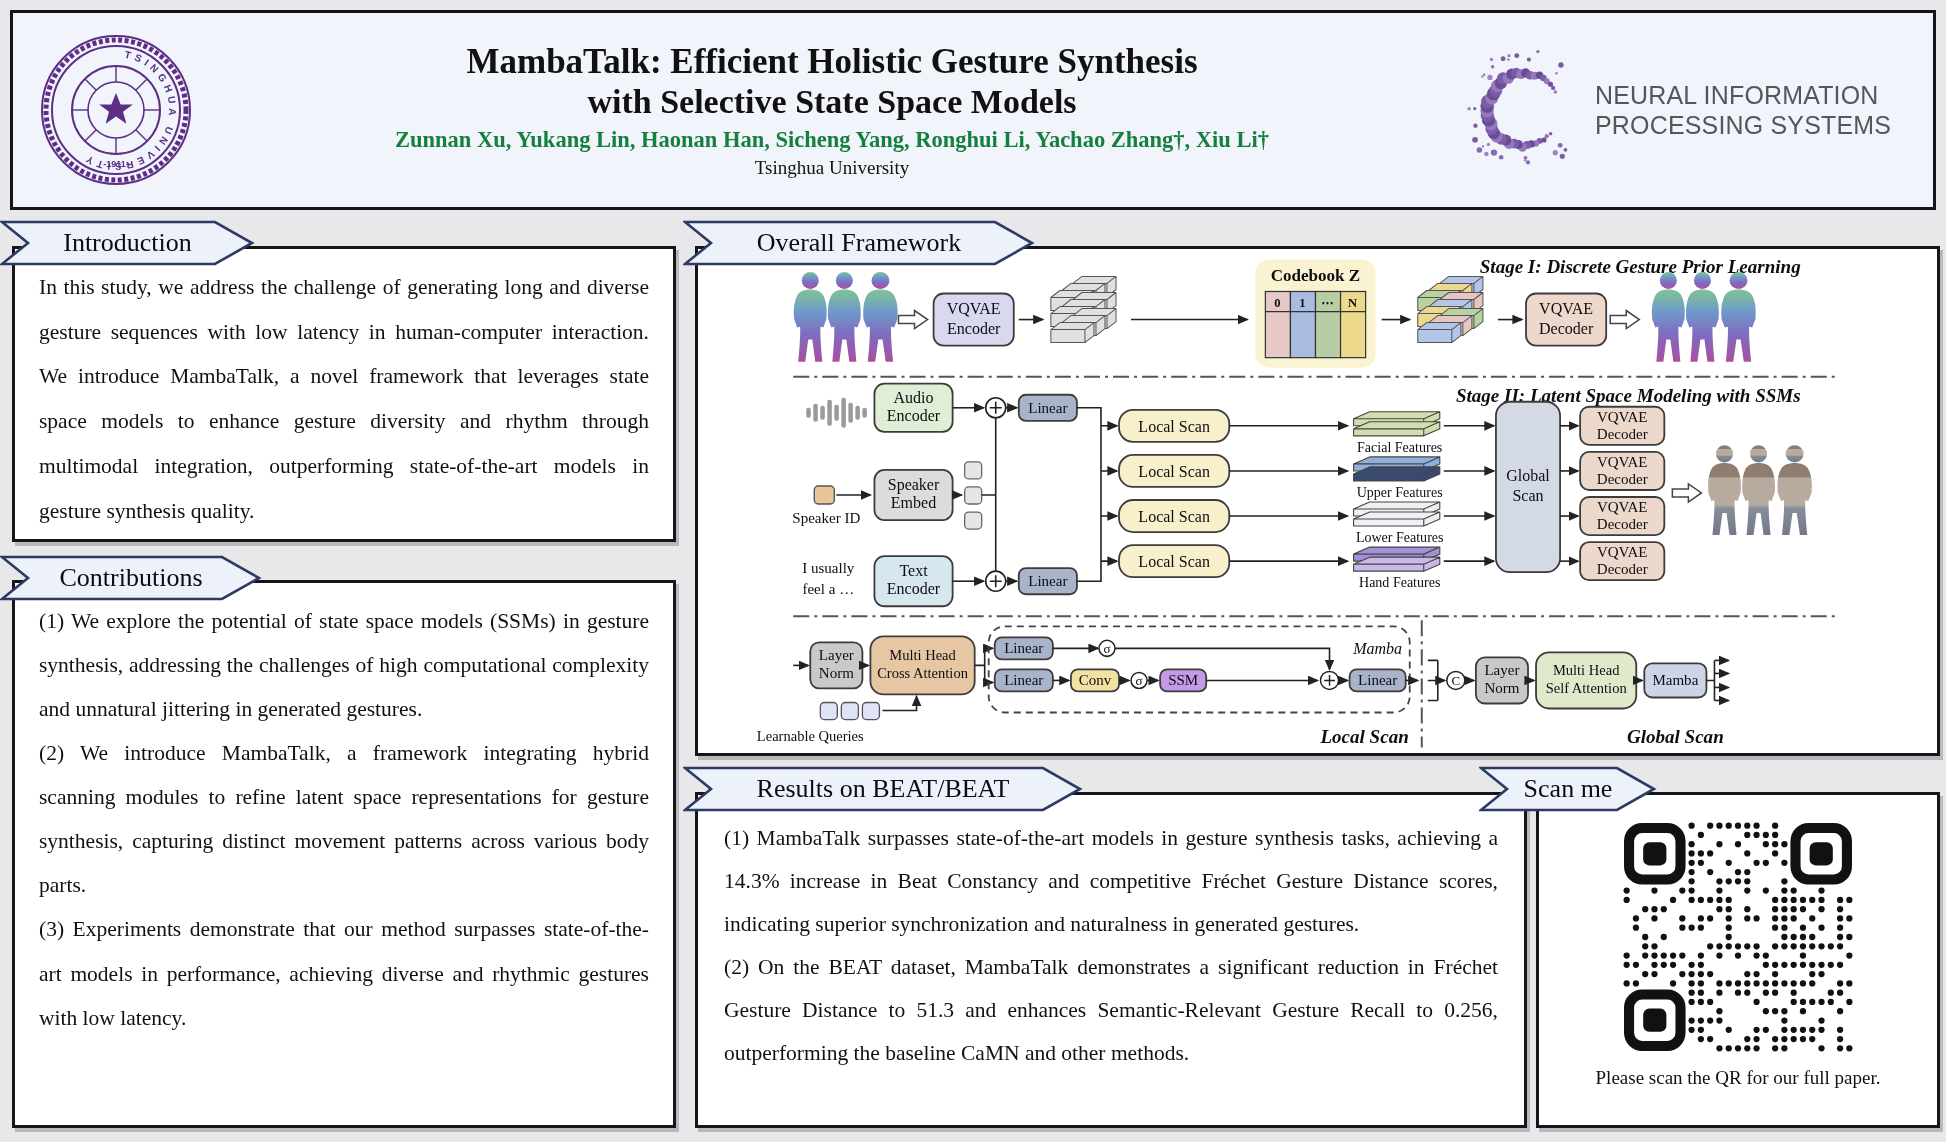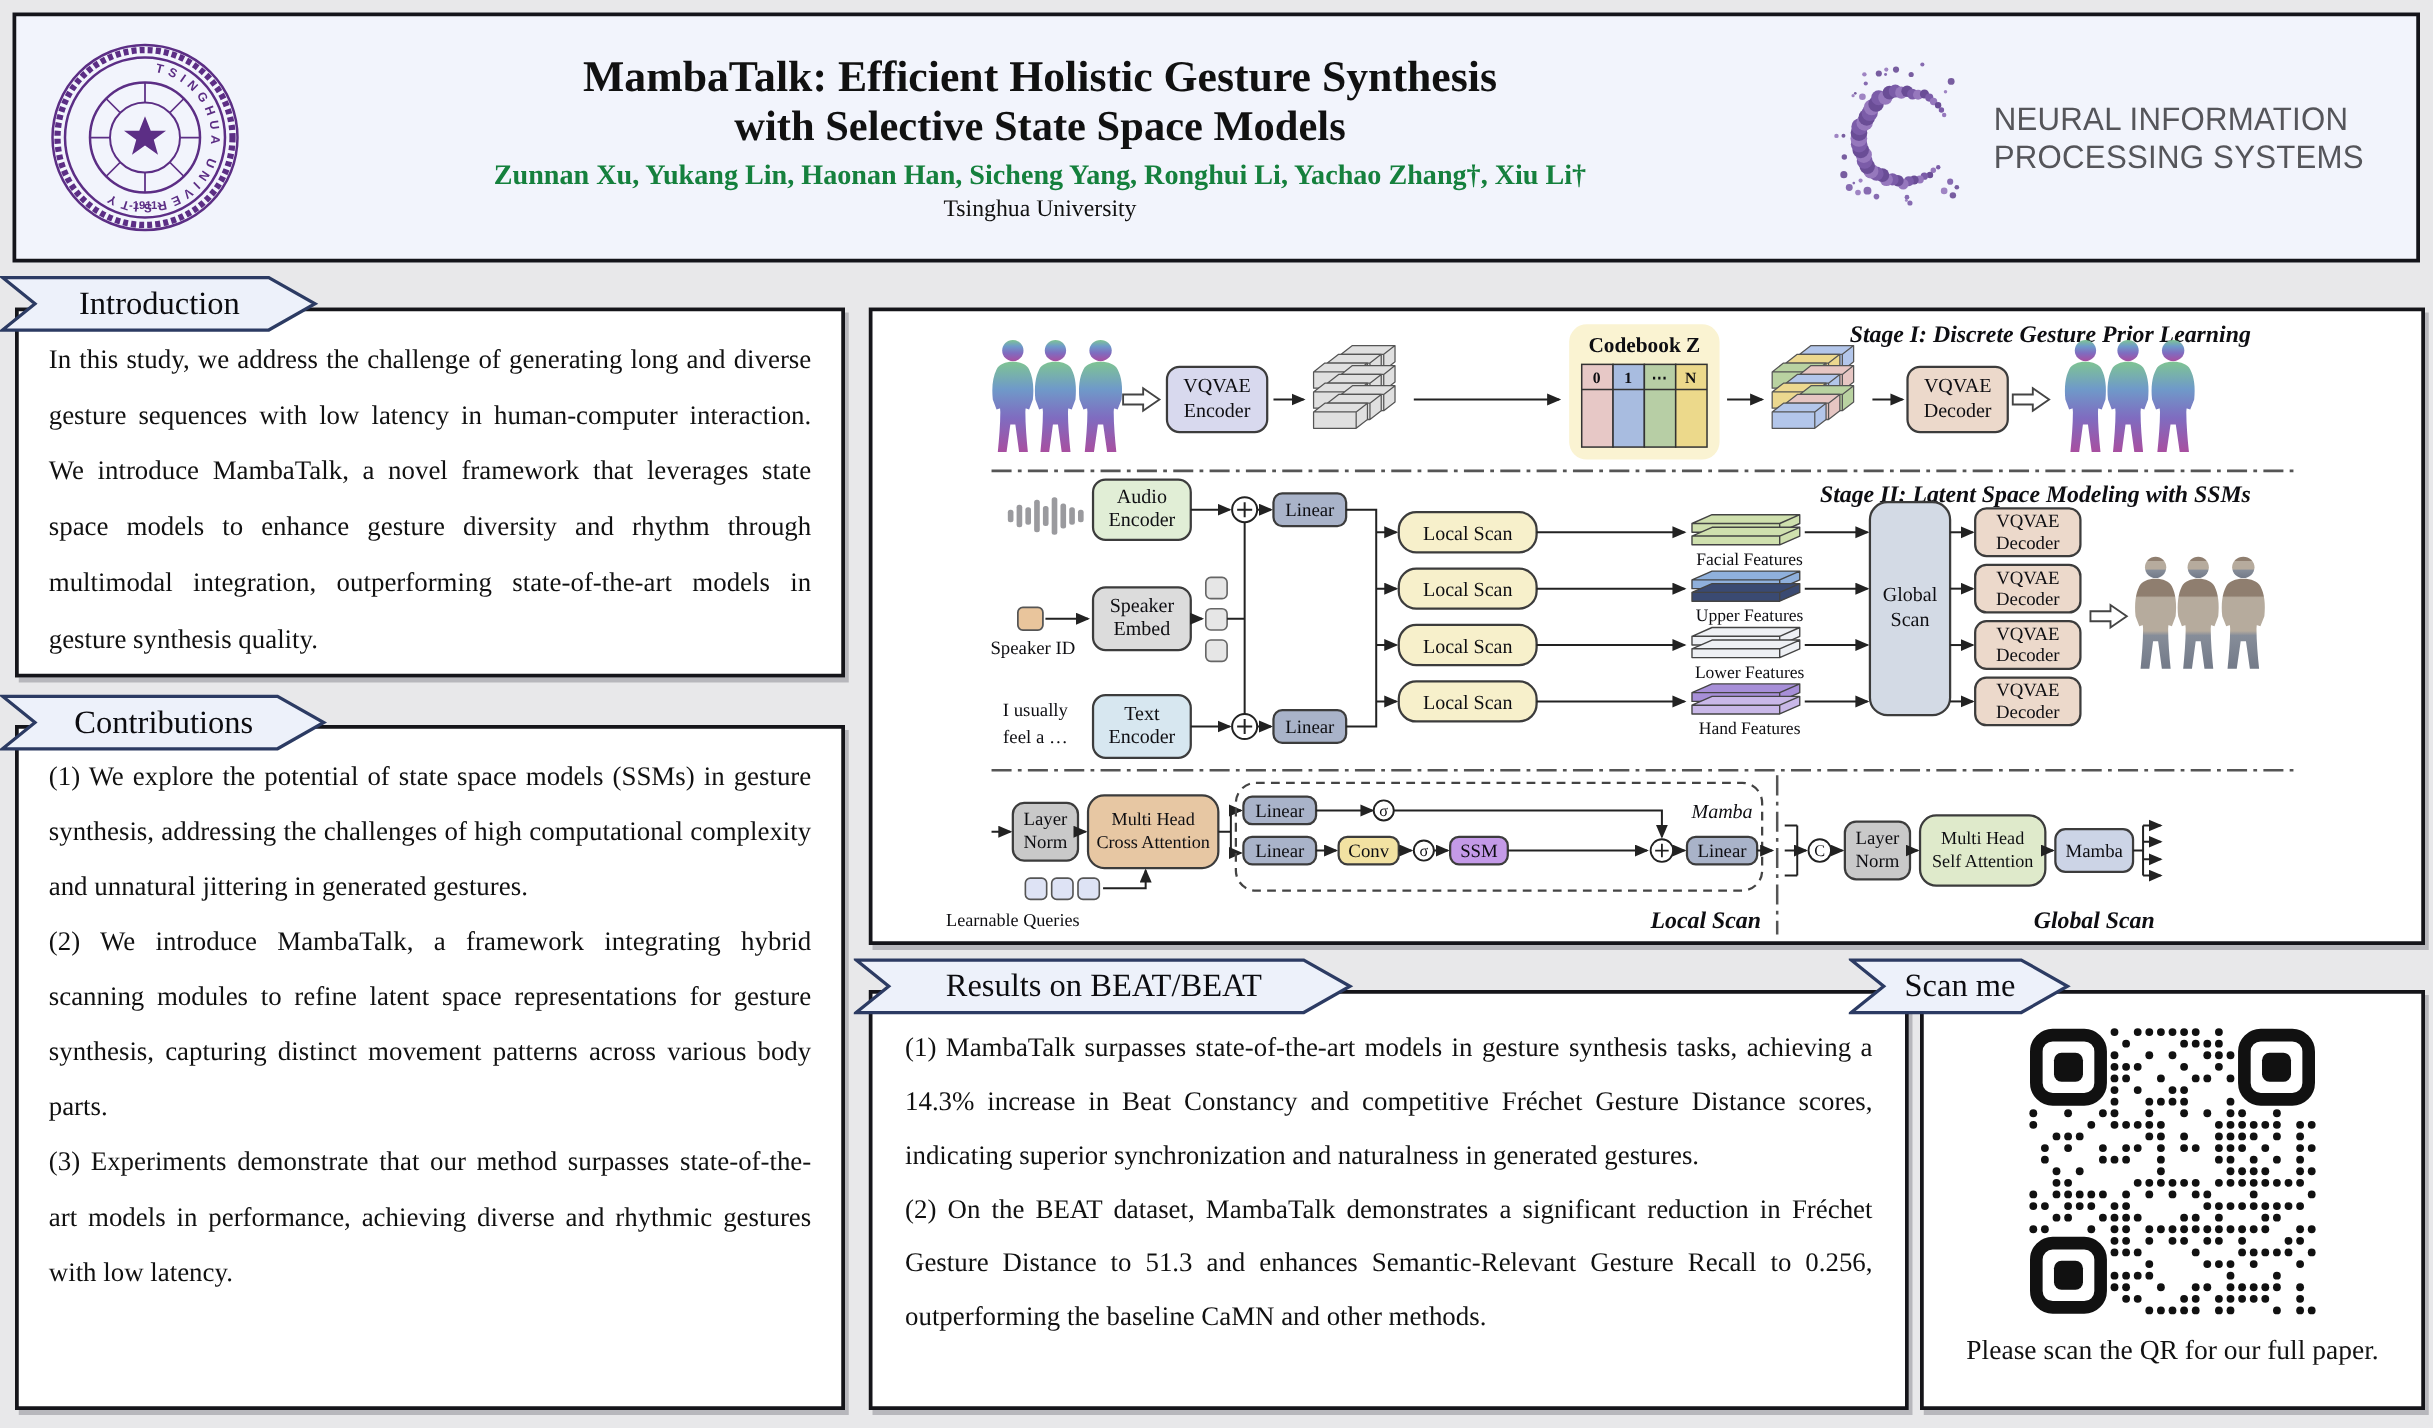--- a/index.html
+++ b/index.html
@@ -43,21 +43,21 @@
   .mamba-lb{font-size:16px;font-style:italic;text-anchor:middle;}
   .cbt{font-size:17px;font-weight:bold;text-anchor:middle;}
   .sg{font-size:12.5px;font-weight:bold;text-anchor:middle;}
   .bx{stroke:#3c3c3c;stroke-width:1.8;}
   .arr{stroke:#222;stroke-width:1.6;fill:none;marker-end:url(#arrh);}
   .ln{stroke:#222;stroke-width:1.6;fill:none;}
   .dvd{stroke:#555;stroke-width:2;fill:none;stroke-dasharray:16 5 3 5;}
   
   .qr-wrap{display:flex;flex-direction:column;align-items:center;height:100%;}
   .qr-wrap svg{margin-top:26px;}
-  .qr-caption{font-size:22px;margin-top:14px;text-align:center;}
+  .qr-caption{font-size:19px;margin-top:14px;text-align:center;}
 </style>
 </head>
 <body>
 
 <div class="poster">
 
   <header class="header-box">
     <svg class="seal" width="162" height="162" viewBox="-81 -81 162 162">
       <circle r="74" fill="none" stroke="#5c2e85" stroke-width="2"></circle>
       <circle r="70" fill="none" stroke="#5c2e85" stroke-width="5" stroke-dasharray="4 2.5"></circle>
@@ -176,20 +176,26 @@
     <svg viewBox="0 0 255 46" preserveAspectRatio="none">
         <polygon points="2,2 215,2 252,23 215,44 2,44 28,23" fill="#edf1fa" stroke="#2c3b63" stroke-width="2.6"></polygon>
       </svg>
     <span class="tab-label">Introduction</span>
   </div>
   <div class="tab" style="left:0;top:555px;width:262px">
     <svg viewBox="0 0 262 46" preserveAspectRatio="none">
         <polygon points="2,2 222,2 259,23 222,44 2,44 28,23" fill="#edf1fa" stroke="#2c3b63" stroke-width="2.6"></polygon>
       </svg>
     <span class="tab-label">Contributions</span>
+  </div>
+  <div class="tab" style="left:683px;top:220px;width:352px">
+    <svg viewBox="0 0 352 46" preserveAspectRatio="none">
+        <polygon points="2,2 312,2 349,23 312,44 2,44 28,23" fill="#edf1fa" stroke="#2c3b63" stroke-width="2.6"></polygon>
+      </svg>
+    <span class="tab-label">Overall Framework</span>
   </div>
   <div class="tab" style="left:683px;top:766px;width:400px">
     <svg viewBox="0 0 400 46" preserveAspectRatio="none">
         <polygon points="2,2 360,2 397,23 360,44 2,44 28,23" fill="#edf1fa" stroke="#2c3b63" stroke-width="2.6"></polygon>
       </svg>
     <span class="tab-label">Results on BEAT/BEAT</span>
   </div>
   <div class="tab" style="left:1479px;top:766px;width:178px">
     <svg viewBox="0 0 178 46" preserveAspectRatio="none">
         <polygon points="2,2 138,2 175,23 138,44 2,44 28,23" fill="#edf1fa" stroke="#2c3b63" stroke-width="2.6"></polygon>

